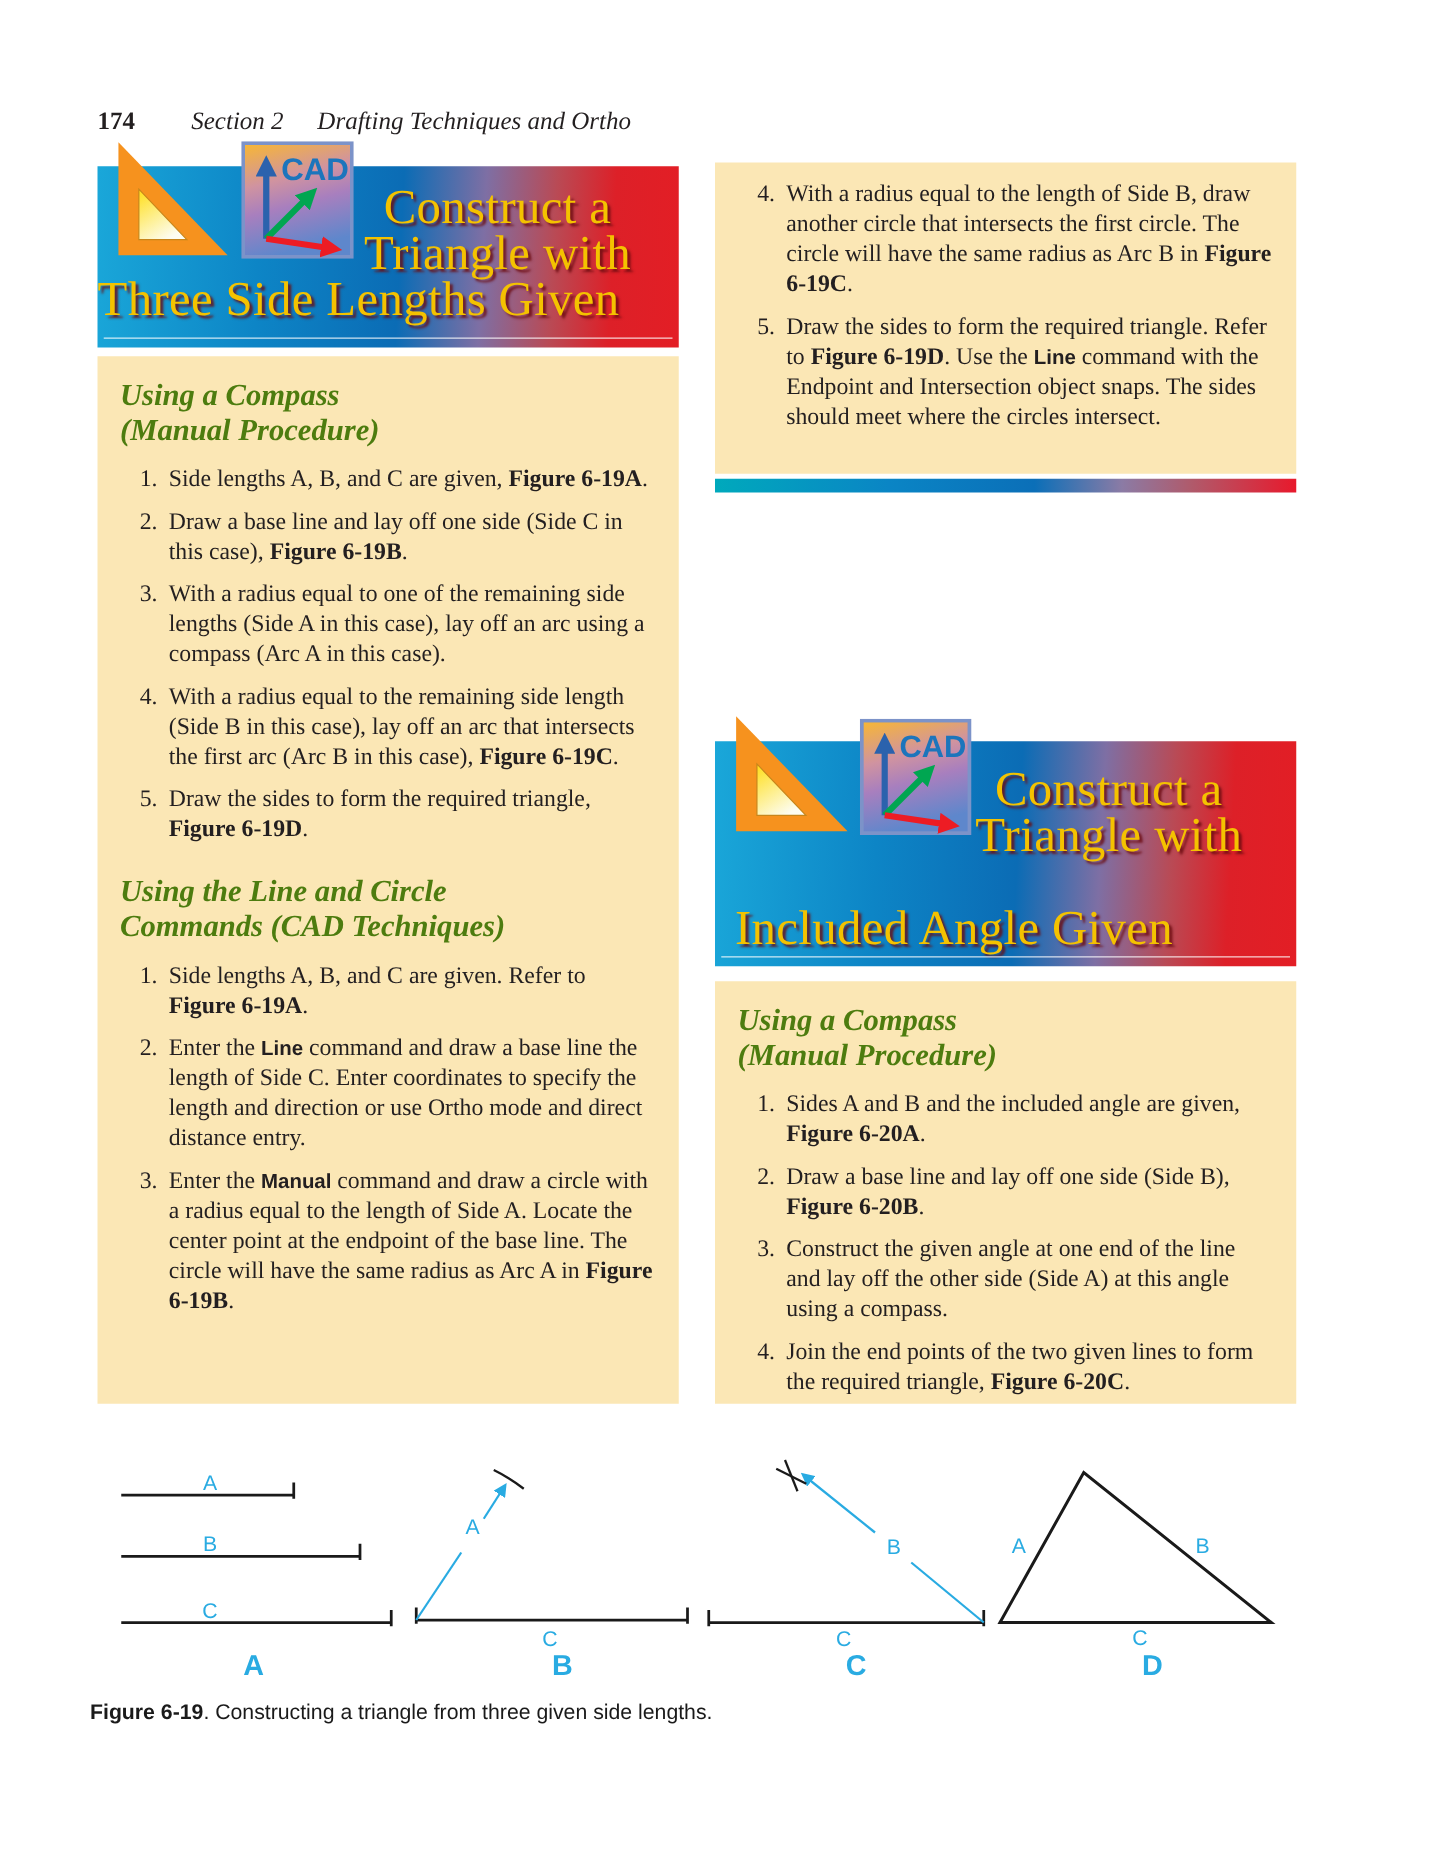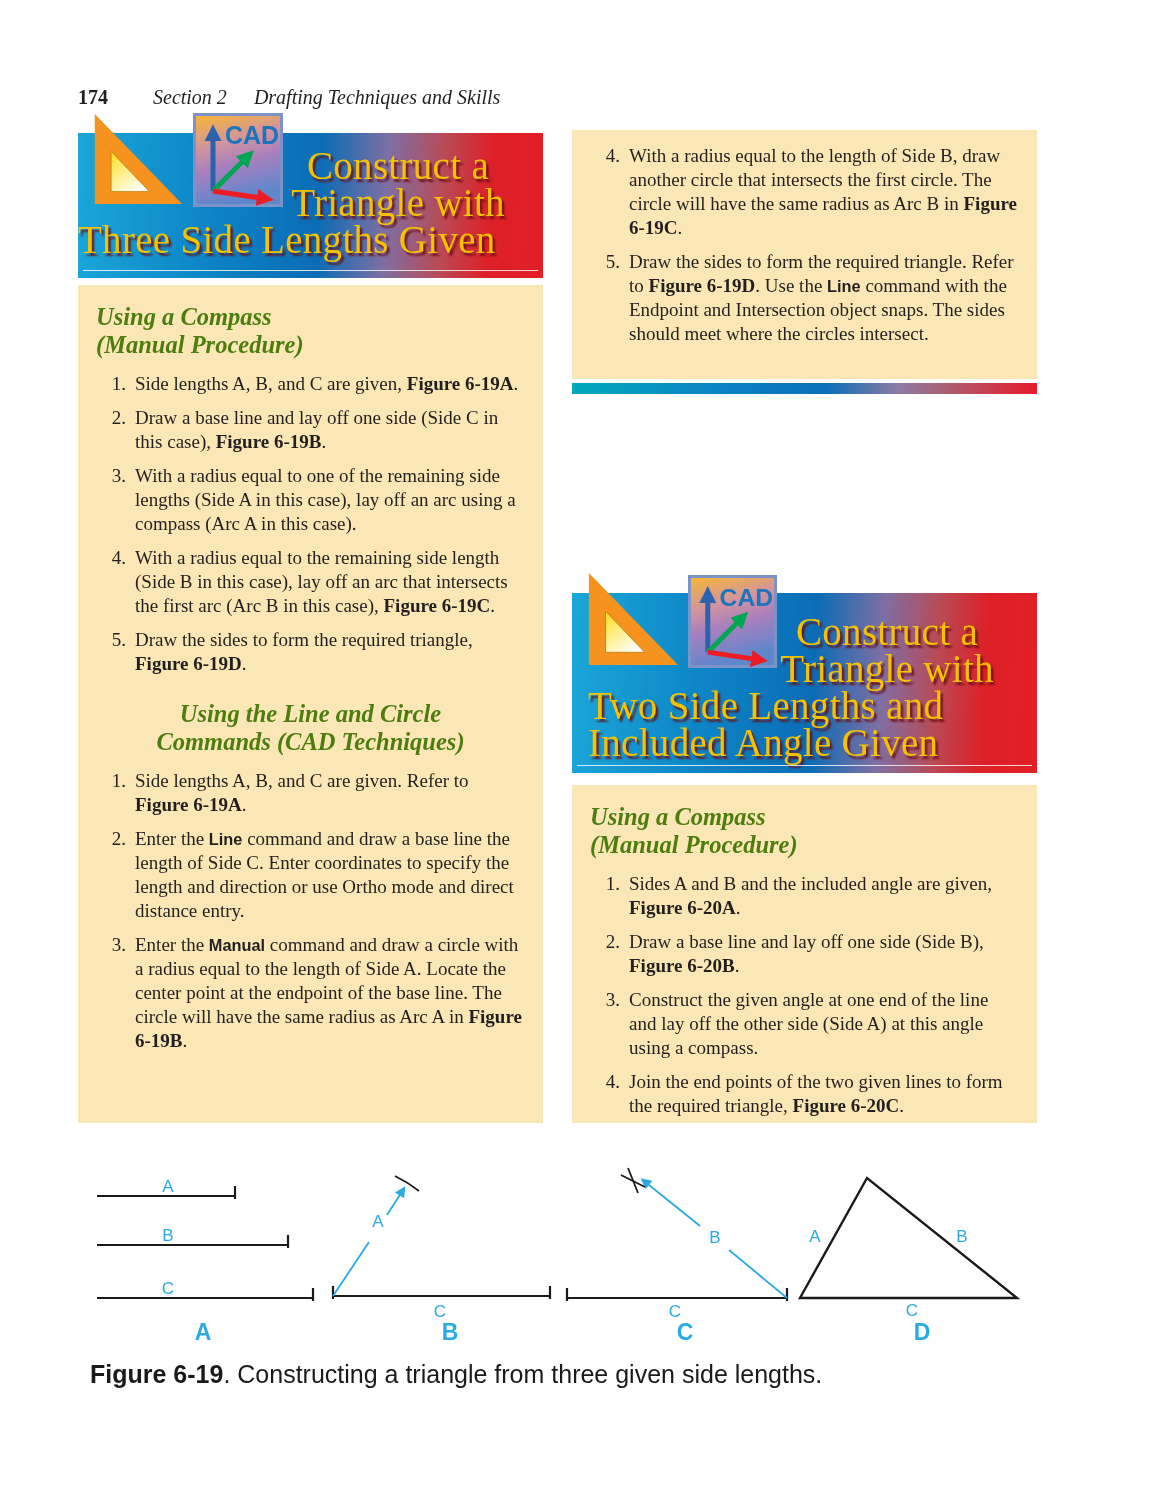--- a/index.html
+++ b/index.html
@@ -38,33 +38,33 @@
   .box-left{left:78px;top:285px;width:465px;height:838px;}
   .box-rt{left:572px;top:130px;width:465px;height:249px;}
   .box-rb{left:572px;top:785px;width:465px;height:338px;}
   .gradbar{
     position:absolute;left:572px;top:383px;width:465px;height:11px;
     background:linear-gradient(90deg,#00A9BC 0%,#0A85C5 30%,#0B6FB8 55%,#8B7BA5 70%,#B05A6B 82%,#E8192C 100%);
   }
   h2.sub{
     font-size:24.5px;line-height:1.16;margin:4px 0 12px 0;font-weight:bold;font-style:italic;color:#4d7c0f;
   }
-  h2.sub.later{margin-top:24px;text-align:center;}
+  h2.sub.later{margin-top:24px;}
   ol.steps{list-style:none;margin:0;padding:0;font-size:19px;line-height:24px;}
   ol.steps li{display:flex;margin-bottom:10px;}
   ol.steps .num{width:30px;min-width:30px;text-align:right;margin-right:9px;}
   ol.steps .txt{flex:1;}
   .cmd{font-family:"Liberation Sans",sans-serif;font-size:.86em;font-weight:bold;}
   
   .figsvg{position:absolute;left:78px;top:1163px;}
   .figsvg text{font-family:"Liberation Sans",sans-serif;fill:#29ABE2;font-size:17px;text-anchor:middle;}
   .figsvg text.plabel{font-size:23px;font-weight:bold;}
   .caption{
-    position:absolute;left:90px;top:1360px;width:900px;
-    font-family:"Liberation Sans",sans-serif;font-size:25px;color:#1A1A1A;
+    position:absolute;left:72px;top:1360px;width:900px;
+    font-family:"Liberation Sans",sans-serif;font-size:17px;color:#1A1A1A;
   }
   .cadtext{font-family:"Liberation Sans",sans-serif;font-weight:bold;}
 </style>
 </head>
 <body>
 
 <svg width="0" height="0" style="position:absolute" aria-hidden="true">
   <defs>
     <linearGradient id="gCad" x1="0" y1="0" x2="0.25" y2="1">
       <stop offset="0" stop-color="#F9B830"></stop>
@@ -87,21 +87,21 @@
       </marker>
     <marker id="ahFig" viewBox="0 0 10 10" refX="6" refY="5" markerWidth="6" markerHeight="6" orient="auto">
         <path d="M0,0 L10,5 L0,10 Z" fill="#29ABE2"></path>
       </marker>
   </defs>
 </svg>
 
 <div class="pagehead">
   <span class="num">174</span>
   <span class="sec">Section 2</span>
-  <span class="sectitle">Drafting Techniques and Skills</span>
+  <span class="sectitle">Drafting Techniques and Ortho</span>
 </div>
 
 <div class="banner b1">
   <div class="tl l0">Construct a</div>
   <div class="tl l1">Triangle with</div>
   <div class="tl l2">Three Side Lengths Given</div>
 </div>
 <svg class="tri-icon" style="left:88px;top:111px" width="98" height="96" viewBox="0 0 100 100">
   <polygon points="6,3 6,97 97,97" fill="#F6921E"></polygon>
   <polygon points="23,42 23,84 63,84" fill="url(#gTri)" stroke="#C8861B" stroke-width="1"></polygon>
@@ -171,21 +171,20 @@
         <span class="num">5.</span>
         <span class="txt">Draw the sides to form the required triangle. Refer to <b>Figure 6-19D</b>. Use the <b class="cmd">Line</b> command with the Endpoint and Intersection object snaps. The sides should meet where the circles intersect.</span>
       </li>
     </ol>
 </div>
 <div class="gradbar"></div>
 
 <div class="banner b2">
   <div class="tl l0">Construct a</div>
   <div class="tl l1">Triangle with</div>
-  <div class="tl l2">Two Side Lengths and</div>
   <div class="tl l3">Included Angle Given</div>
 </div>
 <svg class="tri-icon" style="left:583px;top:570px" width="98" height="98" viewBox="0 0 100 100">
   <polygon points="6,3 6,97 97,97" fill="#F6921E"></polygon>
   <polygon points="23,42 23,84 63,84" fill="url(#gTri)" stroke="#C8861B" stroke-width="1"></polygon>
 </svg>
 <svg class="cad-icon" style="left:685px;top:575px" width="95" height="93" viewBox="0 0 90 94">
   <rect x="1.5" y="1.5" width="87" height="91" fill="url(#gCad)" stroke="#7C93C9" stroke-width="3"></rect>
   <text class="cadtext" x="59" y="31" font-size="25" fill="#1C75BC" text-anchor="middle">CAD</text>
   <line x1="20" y1="78" x2="20" y2="18" stroke="#2B62AD" stroke-width="5" marker-end="url(#ahBlue)"></line>

